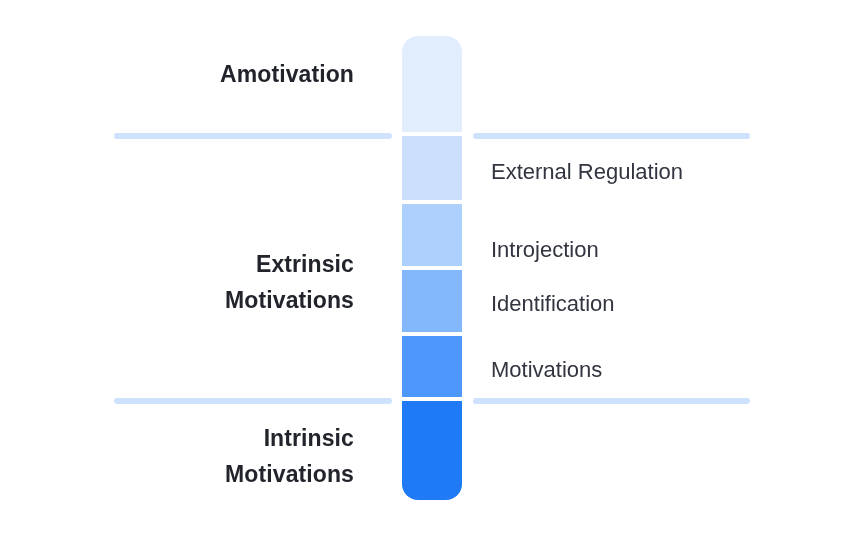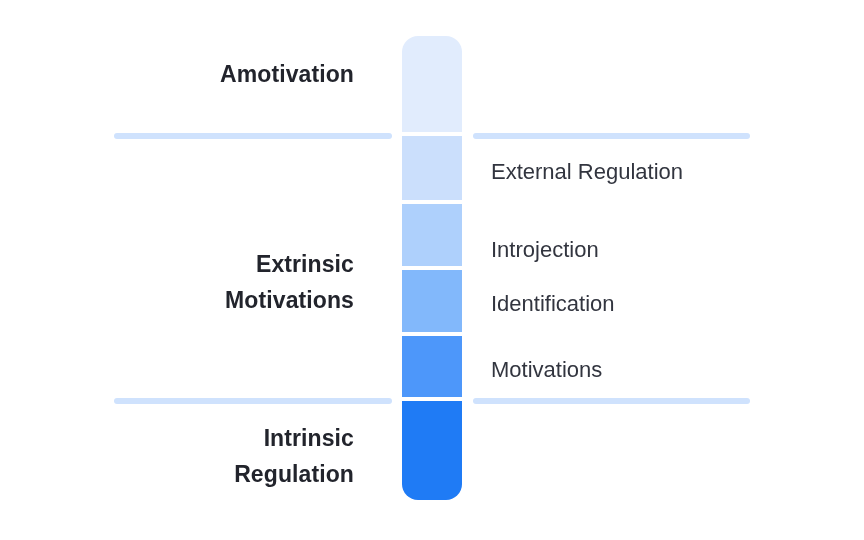--- a/index.html
+++ b/index.html
@@ -95,20 +95,20 @@
     <div class="bar-segment" style="top:168px; height:62px; background:#aed0fc;"></div>
     <div class="bar-segment" style="top:234px; height:62px; background:#82b8fb;"></div>
     <div class="bar-segment" style="top:300px; height:61px; background:#4d97fa;"></div>
     <div class="bar-segment seg-last" style="top:365px; height:99px; background:#1f7bf5;"></div>
   </div>
 
   <div class="group-label" style="top:56px;">Amotivation</div>
   <div class="group-label" style="top:246px;">Extrinsic
 Motivations</div>
   <div class="group-label" style="top:420px;">Intrinsic
-Regulation</div>
+Motivations</div>
 
   <div class="item-label" style="top:158px;">External Regulation</div>
   <div class="item-label" style="top:236px;">Introjection</div>
   <div class="item-label" style="top:290px;">Identification</div>
   <div class="item-label" style="top:356px;">Motivations</div>
 
 </div>
 
 </body></html>

